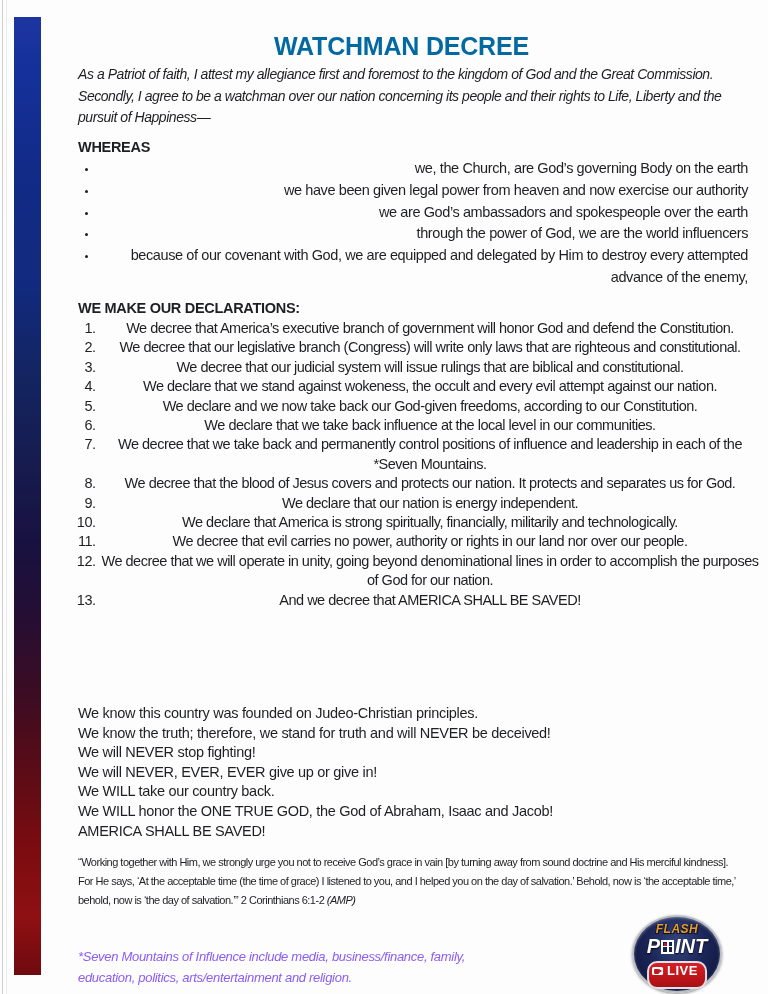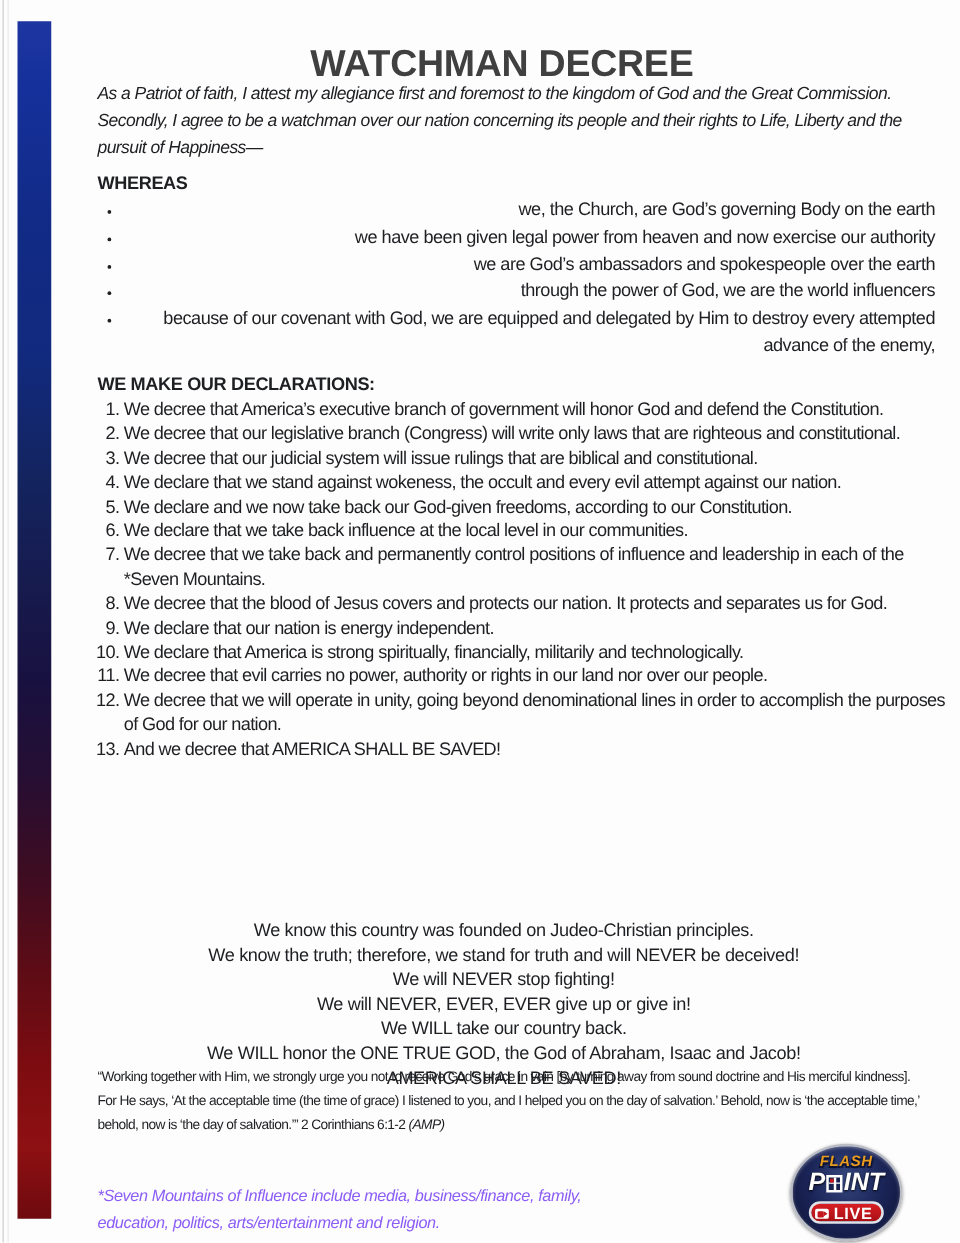--- a/index.html
+++ b/index.html
@@ -22,46 +22,46 @@
     background:linear-gradient(180deg,
       #1d35a0 0%, #15309a 6%, #112a84 18%, #122a7e 28%,
       #13245f 38%, #171b4e 47%, #181140 55%, #260e33 63%,
       #3d0c22 71%, #5c0c16 79%, #7c0c10 87%, #8e1013 94%, #6e0a0e 100%);
   }
 
   .abs { position:absolute; left:78px; width:650px; margin:0; }
 
   .title {
     position:absolute; top:15px; left:78px; width:647px;
-    text-align:center; font-size:30px; font-weight:600;
-    letter-spacing:-0.2px; color:#404040;
+    text-align:center; font-size:25px; font-weight:600;
+    letter-spacing:-0.2px; color:#0369a1;
   }
 
   .intro {
     top:64px; width:655px; font-style:italic; font-size:14px;
     letter-spacing:-0.45px; line-height:21.5px; font-weight:500;
   }
 
   .heading { font-size:14.5px; font-weight:bold; letter-spacing:-0.3px; }
   .h-whereas { top:139px; }
   .h-decl    { top:300px; }
 
   ul.bullets {
     top:158px; padding:0 0 0 20px; list-style:disc;
     font-size:14.5px; letter-spacing:-0.4px; line-height:21.8px;text-align:right;
   }
   ul.bullets li::marker { font-size:10px; }
 
   ol.decl {
     top:319px; width:662px; padding:0 0 0 21px; list-style:decimal;
-    font-size:14.5px; letter-spacing:-0.5px; line-height:19.4px;
+    font-size:14.5px; letter-spacing:-0.5px; line-height:19.4px;text-align:center;
   }
 
   .affirm {
-    top:736px; font-size:14.5px; letter-spacing:-0.3px; line-height:19.6px;text-align:center;
+    top:704px; font-size:14.5px; letter-spacing:-0.3px; line-height:19.6px;
   }
 
   .quote {
     top:853px; width:658px; font-size:11px;
     letter-spacing:-0.5px; line-height:19px;
   }
   .quote em { font-style:italic; }
 
   .footnote {
     top:946px; width:410px; font-style:italic; font-size:13px;
@@ -92,21 +92,21 @@
     width:13px; height:14px; border:2px solid #fff; box-sizing:border-box;
     position:relative; background:#16204e; margin:0 1px; flex:0 0 auto;
   }
   .point-grid .gv { position:absolute; left:4px; top:0; width:1.5px; height:100%; background:#fff; }
   .point-grid .gh { position:absolute; top:4px; left:0; height:1.5px; width:100%; background:#fff; }
   .point-grid .gr { position:absolute; left:1px; top:1px; width:3px; height:3px; background:#c4161d; }
   .logo-live {
     position:absolute; top:44px; left:50%; transform:translateX(-50%);
     background:linear-gradient(180deg,#d81f24,#a80f14);
     border:2px solid #dfe2e8; border-radius:10px; box-sizing:border-box;
-    height:18px; padding:1px 7px 1px 18px;
+    height:28px; padding:1px 7px 1px 18px;
     color:#fff; font-weight:bold; font-size:13px; line-height:14px;
     letter-spacing:0.5px; white-space:nowrap;
   }
   .cam { position:absolute; left:3px; top:4px; width:11px; height:8px; background:#fff; border-radius:1.5px; }
   .cam-dot { position:absolute; left:1.5px; top:1.5px; width:5px; height:5px; background:#c4161d; border-radius:1px; }
   .cam-tri { position:absolute; right:1px; top:2px; width:0; height:0;
     border-left:3px solid #c4161d; border-top:2px solid transparent; border-bottom:2px solid transparent; }
 </style>
 </head>
 <body>

